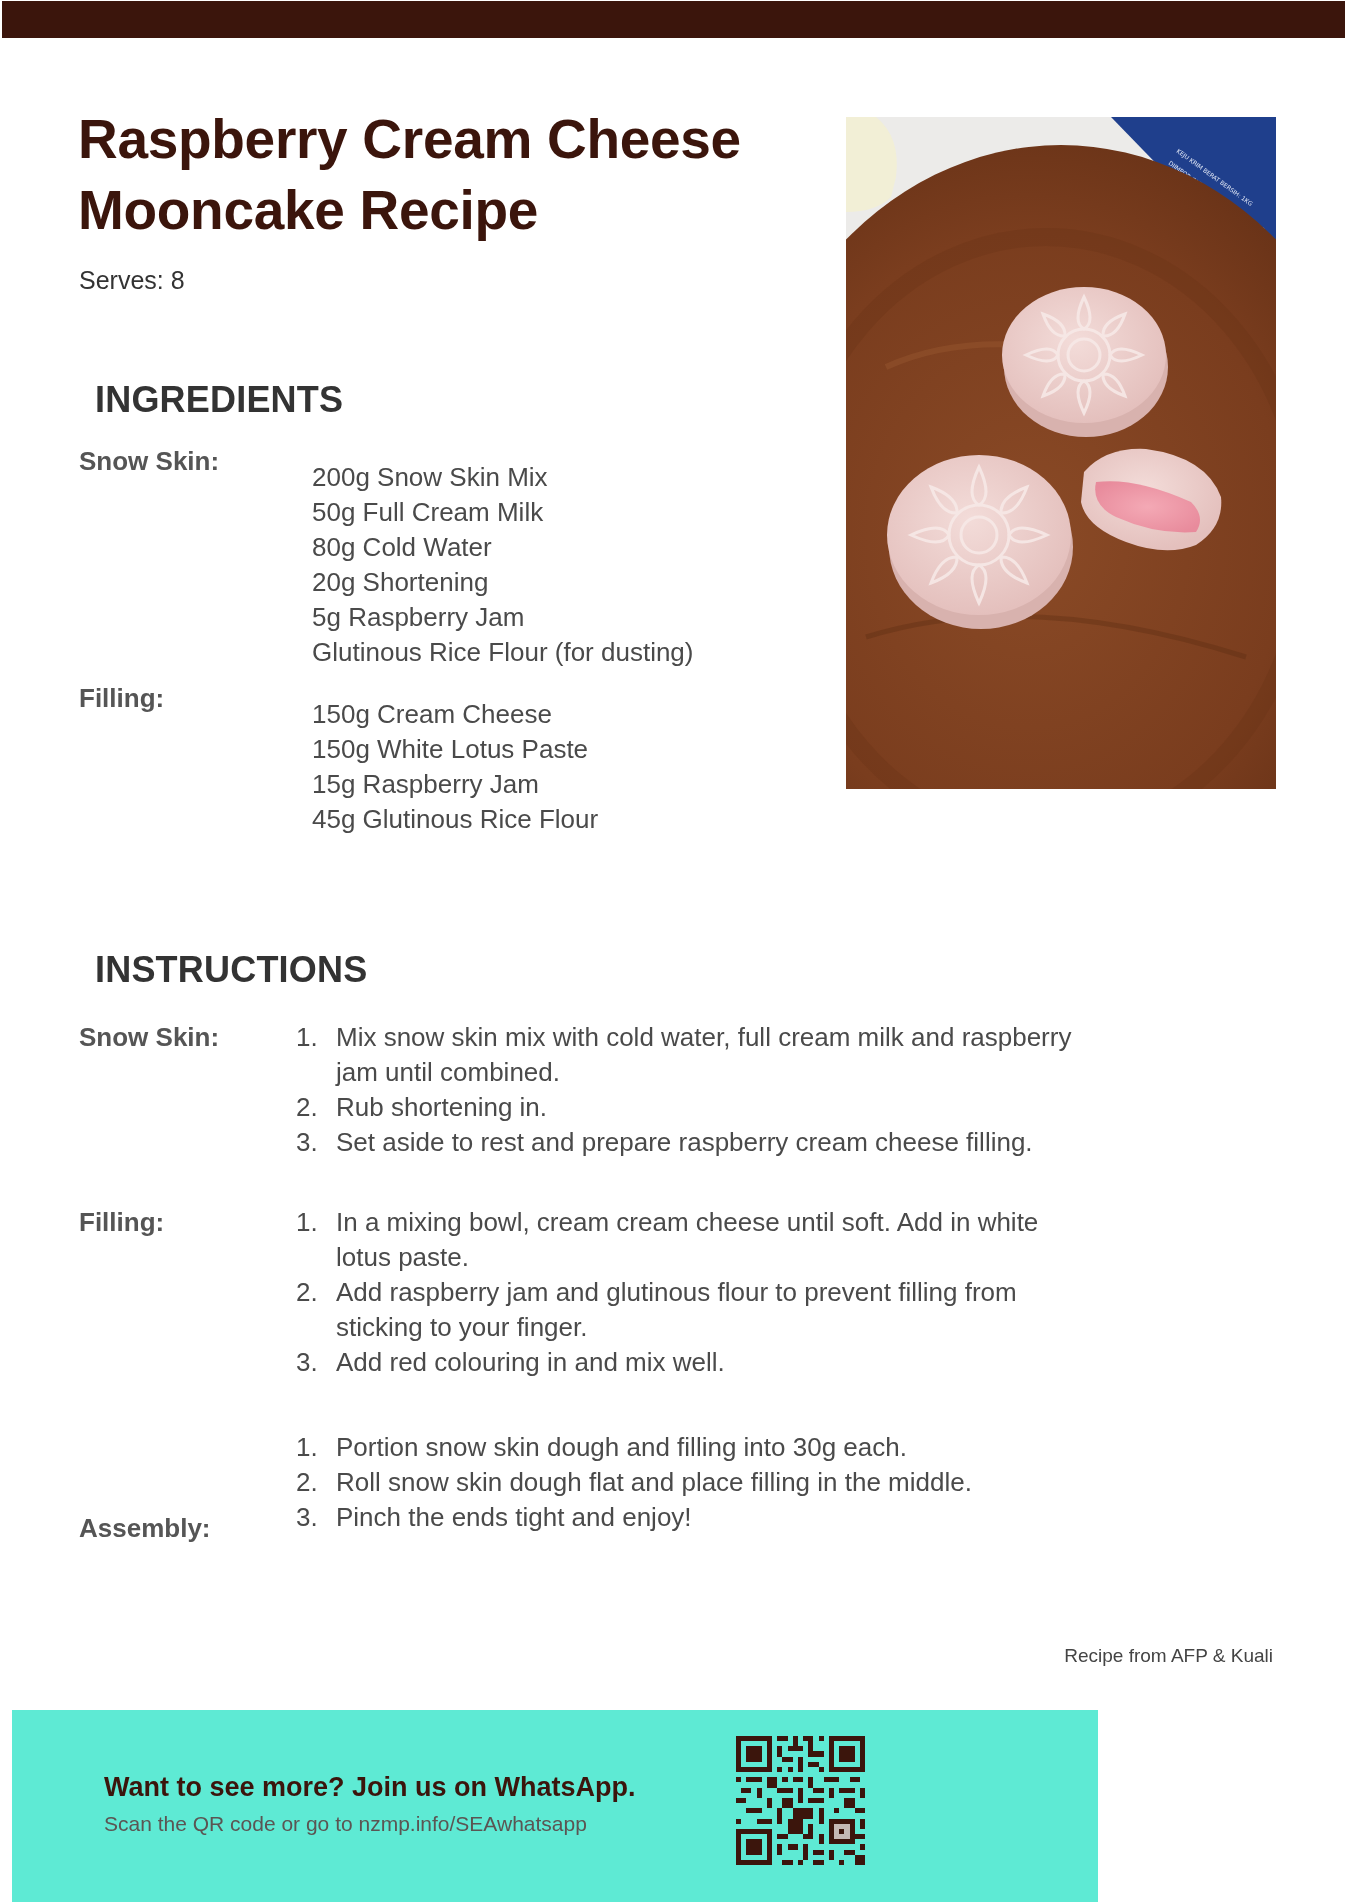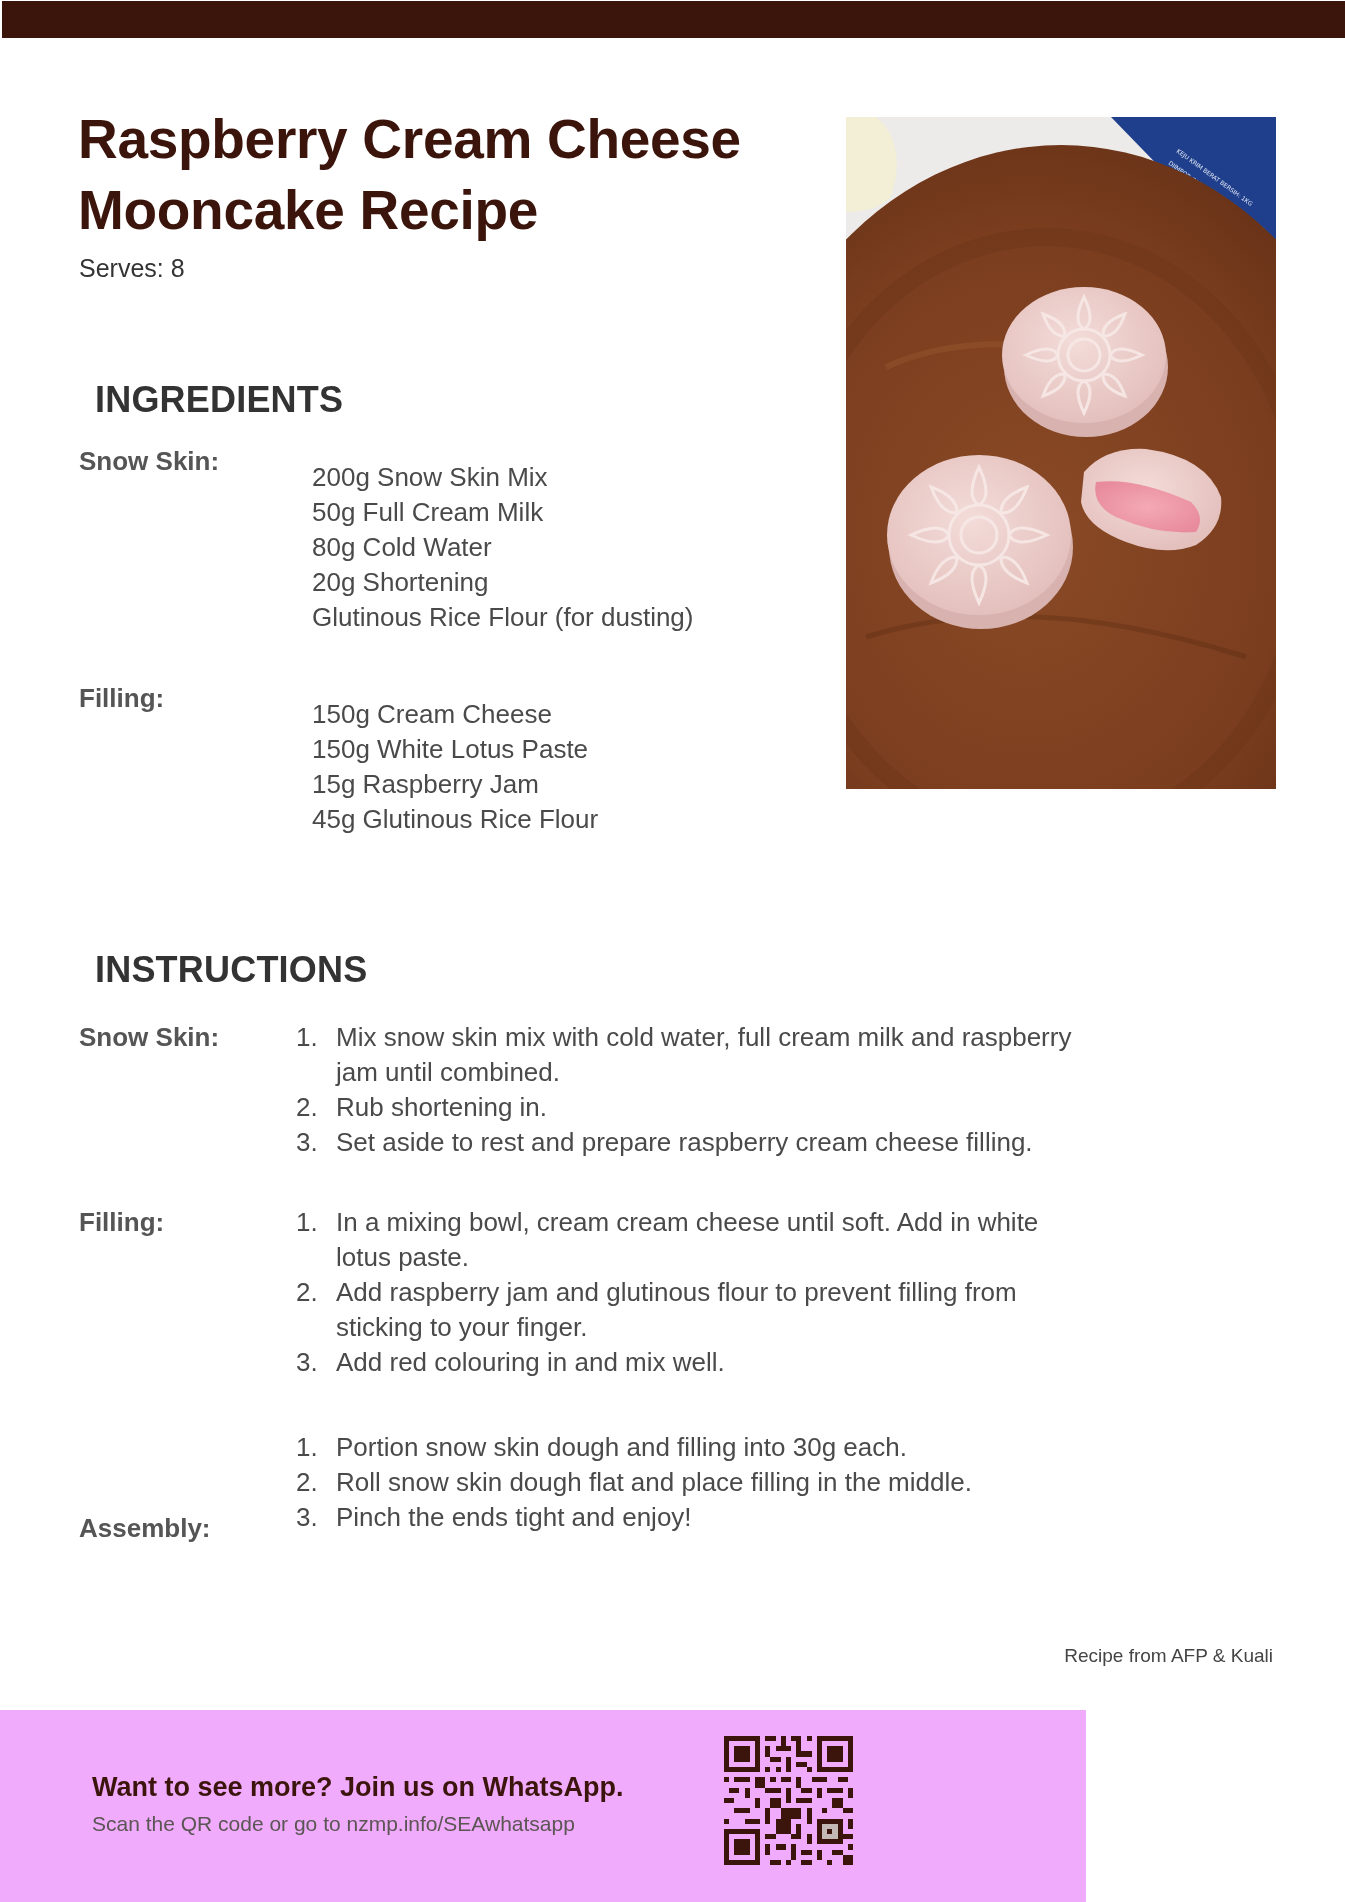--- a/index.html
+++ b/index.html
@@ -7,38 +7,38 @@
     width: 1345px; height: 1902px; position: relative; overflow: hidden;
     background: #ffffff;
     font-family: "Liberation Sans", "DejaVu Sans", sans-serif;
   }
   .topbar { position: absolute; left: 2px; top: 1px; width: 1343px; height: 37px; background: #3b150c; }
   .title {
     position: absolute; left: 78px; top: 104px; margin: 0;
     font-size: 55px; line-height: 71px; font-weight: 700; color: #3b150c;
     letter-spacing: -0.3px; width: 760px;
   }
-  .serves { position: absolute; left: 79px; top: 252px; font-size: 25px; color: #333; line-height: 32px; }
+  .serves { position: absolute; left: 79px; top: 264px; font-size: 25px; color: #333; line-height: 32px; }
   .h2 {
     position: absolute; left: 79px; margin: 16px; font-size: 36px; font-weight: 700;
     color: #333; letter-spacing: 0.2px; line-height: 44px;
   }
   .label { position: absolute; left: 79px; font-size: 26px; font-weight: 700; color: #555; line-height: 35px; }
   .list { position: absolute; left: 296px; margin: 16px; padding: 0; list-style: none; font-size: 26px; color: #4a4a4a; line-height: 35px; }
   .list li { margin: 0; padding: 0; white-space: nowrap; }
   .steps { position: absolute; left: 296px; margin: 0; padding: 0; list-style: none; font-size: 26px; color: #4a4a4a; line-height: 35px; width: 980px; }
   .steps li { display: flex; margin: 0; padding: 0; }
   .steps .num { width: 40px; flex: 0 0 40px; }
   .steps .txt { flex: 1; }
   .photo {
     position: absolute; left: 846px; top: 117px; width: 430px; height: 672px; overflow: hidden;
     background: linear-gradient(135deg, #e9e8e6 0%, #f3f3f2 40%, #e5e3e0 100%);
   }
   .credit { position: absolute; right: 72px; top: 1643px; font-size: 19px; color: #444; line-height: 26px; }
-  .footer { position: absolute; left: 0; top: 1710px; width: 1086px; height: 192px; background: #f0abfc; }
+  .footer { position: absolute; left: 12px; top: 1710px; width: 1086px; height: 192px; background: #5eead4; }
   .footer-head { position: absolute; left: 92px; top: 60px; font-size: 27px; font-weight: 700; color: #3b150c; line-height: 34px; white-space: nowrap; }
   .footer-sub { position: absolute; left: 92px; top: 100px; font-size: 21px; color: #5b5553; line-height: 28px; white-space: nowrap; text-align: right; }
   .qr { position: absolute; left: 724px; top: 26px; width: 129px; height: 129px; }
 </style>
 </head>
 <body>
 
 <div class="topbar"></div>
 
 <h1 class="title">
@@ -48,20 +48,21 @@
 <div class="serves">Serves: 8</div>
 
 <h2 class="h2" style="top:362px">INGREDIENTS</h2>
 
 <div class="label" style="top:444px">Snow Skin:</div>
 <ul class="list" style="top:444px">
   <li>200g Snow Skin Mix</li>
   <li>50g Full Cream Milk</li>
   <li>80g Cold Water</li>
   <li>20g Shortening</li>
+  <li>5g Raspberry Jam</li>
   <li>Glutinous Rice Flour (for dusting)</li>
 </ul>
 
 <div class="label" style="top:681px">Filling:</div>
 <ul class="list" style="top:681px">
   <li>150g Cream Cheese</li>
   <li>150g White Lotus Paste</li>
   <li>15g Raspberry Jam</li>
   <li>45g Glutinous Rice Flour</li>
 </ul>

